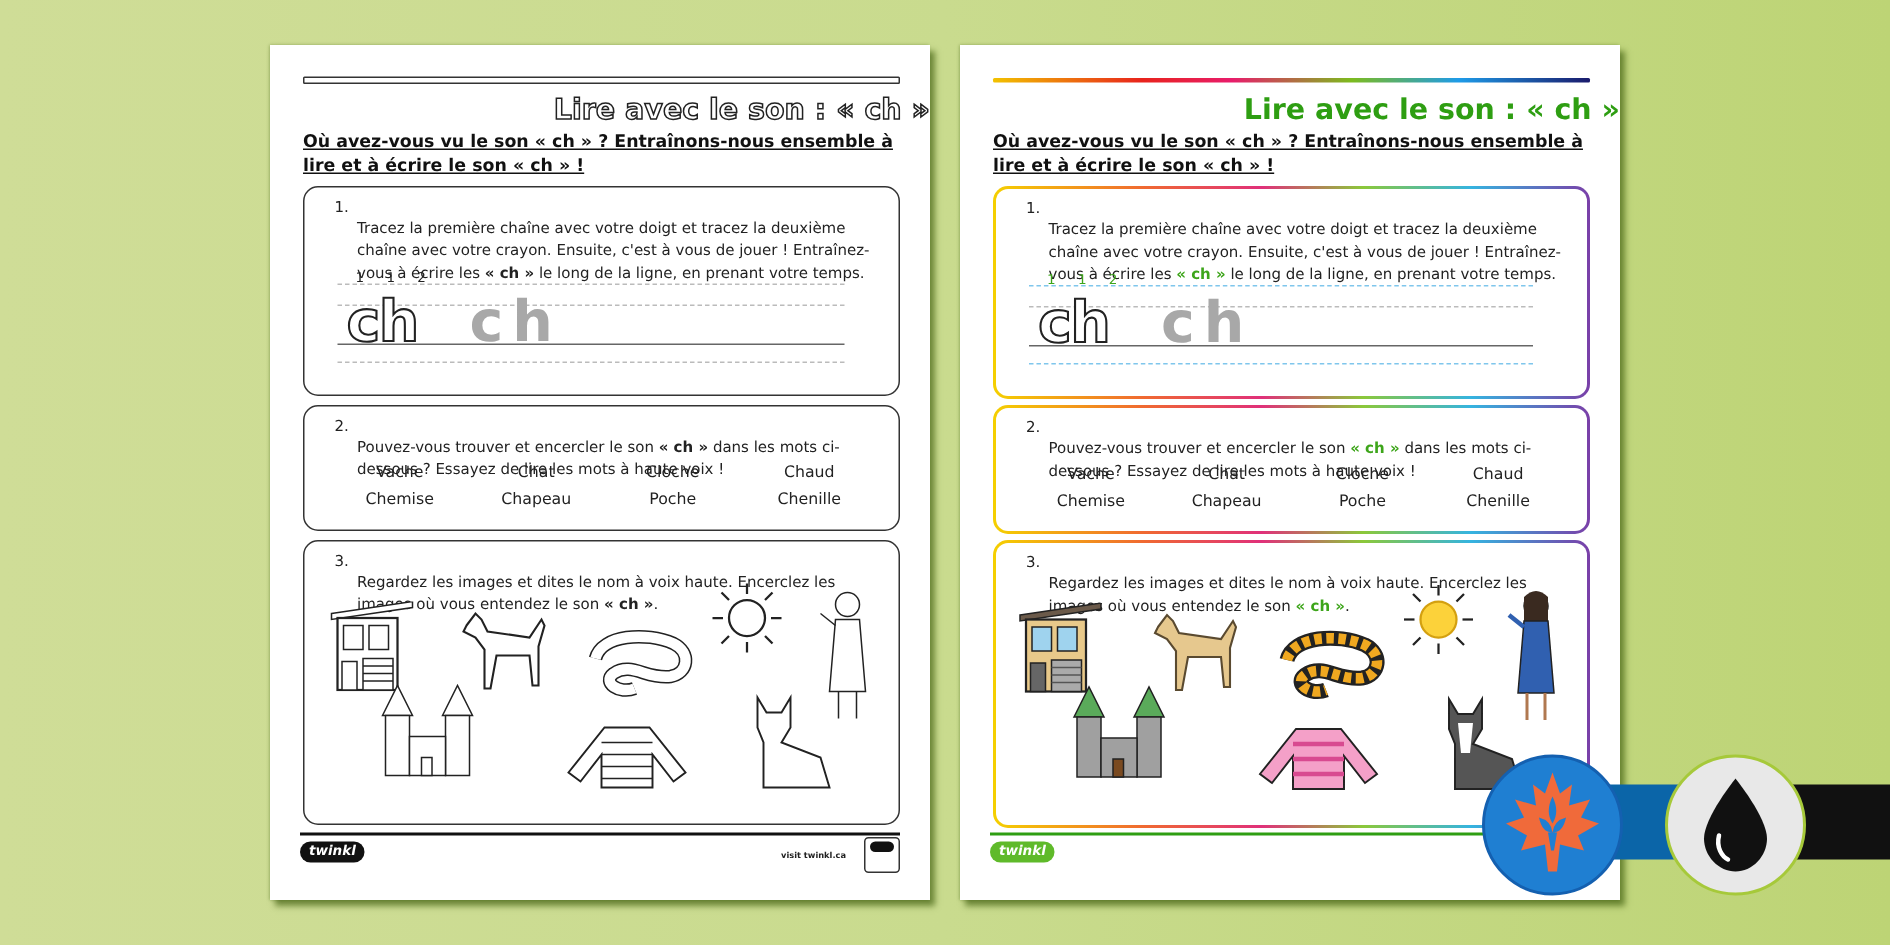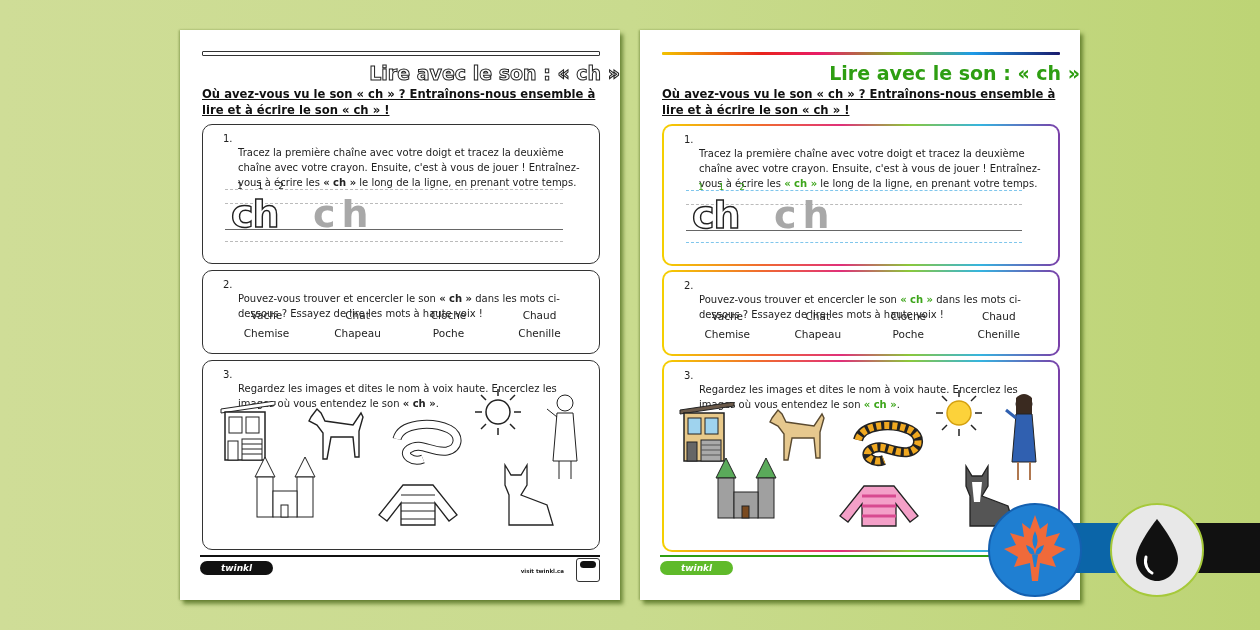--- a/index.html
+++ b/index.html
@@ -52,21 +52,21 @@
   .ch-grey { position:absolute; left:88px; top:12px; font-size:38px; font-weight:bold; color:#a8a8a8; letter-spacing:6px; line-height:38px; }
   .stroke-nums { position:absolute; left:12px; top:-2px; font-size:9px; color:#222; letter-spacing:6px; }
   #page-color .stroke-nums { color:#3da51a; }
 
   .words { position:absolute; left:18px; right:14px; top:38px; display:grid; grid-template-columns:repeat(4,1fr); row-gap:6px; font-size:10.5px; color:#222; text-align:center; }
 
   .pic { position:absolute; }
   .footer-rule { position:absolute; left:20px; right:20px; top:525px; height:2px; }
   #page-bw .footer-rule { background:#111; }
   #page-color .footer-rule { background:#2e9e12; }
-  .logo { position:absolute; left:20px; top:531px; padding:2px 21px; border-radius:10px; font-size:9px; font-weight:bold; color:#fff; font-style:italic; }
+  .logo { position:absolute; left:20px; top:531px; padding:2px 6px; border-radius:10px; font-size:9px; font-weight:bold; color:#fff; font-style:italic; }
   #page-bw .logo { background:#111; }
   #page-color .logo { background:#5fba2a; }
   .site { position:absolute; right:56px; top:538px; font-size:5.5px; font-weight:bold; color:#222; }
   .badge { position:absolute; right:20px; top:528px; width:22px; height:22px; border:1px solid #333; border-radius:3px; background:#fff; font-size:4px; text-align:center; }
   .badge .cloud { display:block; margin:2px auto 0; width:16px; height:7px; background:#111; border-radius:4px; }
 
   
   .ribbon { position:absolute; left:1040px; top:523px; width:220px; height:50px; }
   .ribbon .blue { position:absolute; left:0; top:0; width:110px; height:50px; background:#0b65a8; }
   .ribbon .black { position:absolute; left:110px; top:0; width:110px; height:50px; background:#111; }

